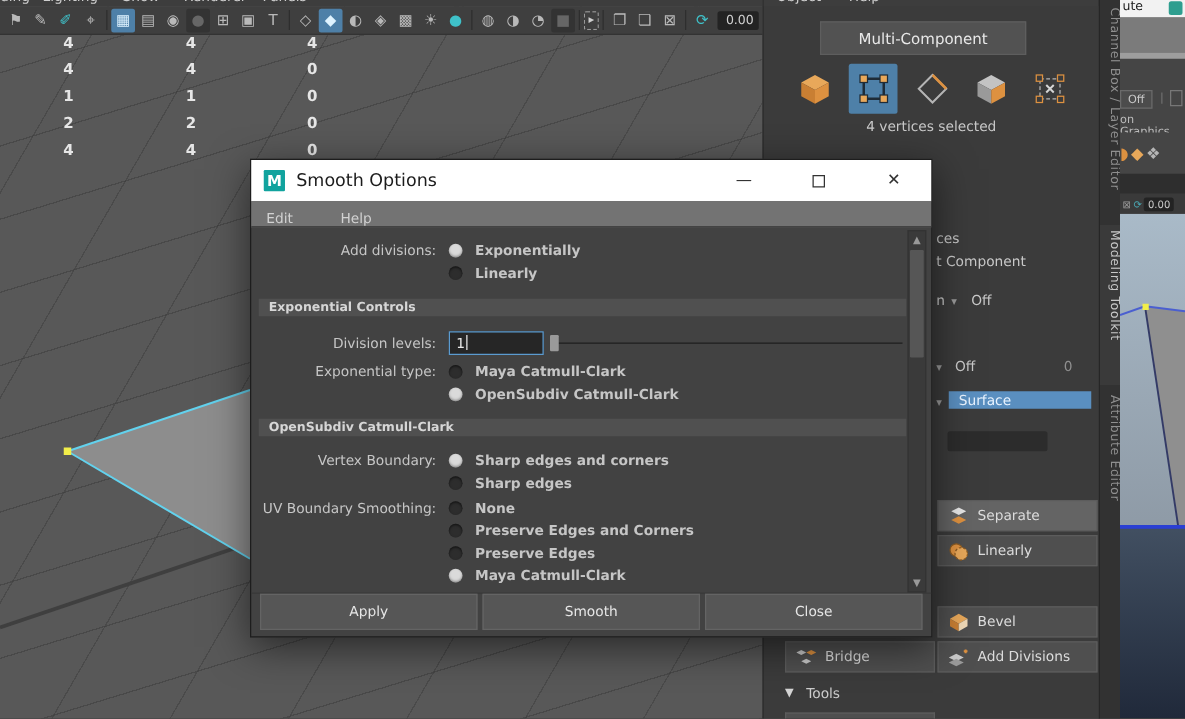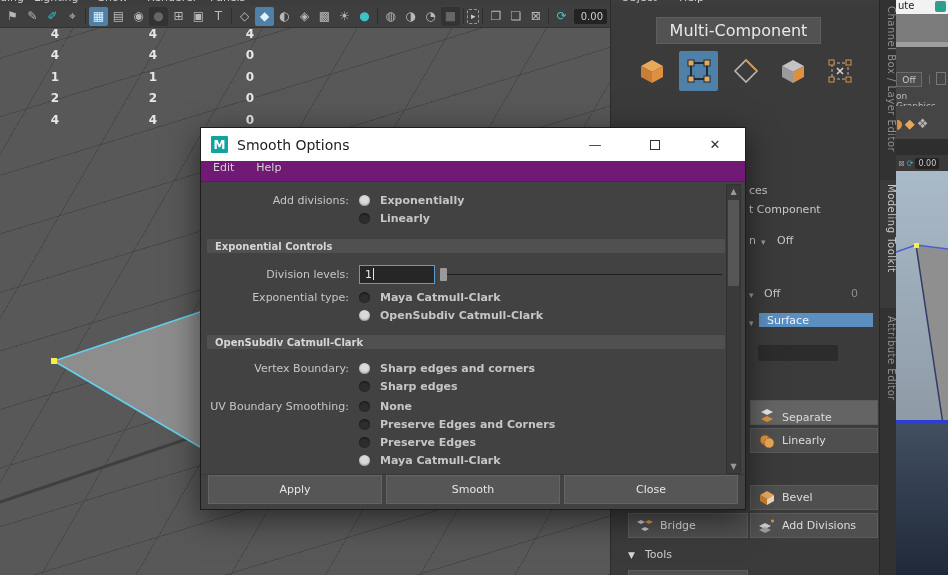--- a/index.html
+++ b/index.html
@@ -34,33 +34,33 @@
 
   
   .hud{position:absolute;left:0;top:27px;width:300px;height:100px;color:#e6e6e6;font-size:12px;font-weight:bold;}
   .hud span{position:absolute;width:14px;text-align:right;}
 
   
   .toolkit{position:absolute;left:610px;top:0;width:269px;height:575px;background:#3b3b3b;border-left:1px solid #2c2c2c;}
   .tk-menustrip{position:absolute;left:0;top:0;width:100%;height:5px;background:#3d3d3d;overflow:hidden;}
   .tk-menustrip .mi{position:absolute;top:-9px;font-size:11px;color:#cfcfcf;line-height:14px;}
   .tk-btn-multi{position:absolute;left:45px;top:17px;width:165px;height:27px;background:#525252;border:1px solid #5e5e5e;
-    color:#e8e8e8;font-size:16px;display:flex;align-items:center;justify-content:center;}
+    color:#e8e8e8;font-size:12px;display:flex;align-items:center;justify-content:center;}
   .tk-modes{position:absolute;left:21px;top:51px;width:228px;height:42px;display:flex;gap:8px;}
   .tk-mode{width:40px;height:40px;display:flex;align-items:center;justify-content:center;border-radius:2px;}
   .tk-mode.active{background:#4e80a8;}
   .tk-status{position:absolute;left:0;top:95px;width:100%;text-align:center;color:#c9c9c9;font-size:11px;}
   .frag{position:absolute;color:#c9c9c9;font-size:11px;}
   .arrow{color:#9a9a9a;font-size:9px;}
   .surface-btn{position:absolute;left:148px;top:313px;width:114px;height:14px;background:#5a8fc0;color:#11324e;
     font-size:11px;display:flex;align-items:center;padding-left:8px;color:#eaf4ff;}
   .dark-field{position:absolute;left:147px;top:345px;width:80px;height:16px;background:#2c2c2c;border-radius:2px;}
   .tk-btn{position:absolute;height:25px;background:#4f4f4f;border:1px solid #5c5c5c;color:#dcdcdc;font-size:11px;
     display:flex;align-items:center;gap:7px;padding-left:8px;}
-  .tk-btn.hl{background:#646464;align-items:flex-end;}
+  .tk-btn.hl{background:#646464;}
   .tk-tools{position:absolute;left:17px;top:548px;color:#cccccc;font-size:11px;display:flex;align-items:center;gap:10px;}
   .tk-partial{position:absolute;left:17px;top:570px;width:120px;height:5px;background:#4f4f4f;border:1px solid #5c5c5c;border-bottom:none;}
 
   
   .tabstrip{position:absolute;left:879px;top:0;width:17px;height:575px;background:#323232;border-left:1px solid #262626;}
   .vtab{position:absolute;left:0;width:17px;writing-mode:vertical-rl;font-size:10px;color:#8f8f8f;
     letter-spacing:.5px;padding-top:4px;cursor:default;}
   .vtab.active{color:#c8c8c8;background:#3a3a3a;}
 
   
@@ -81,22 +81,22 @@
   
   .dialog{position:absolute;left:200px;top:127px;width:546px;height:383px;background:#424242;
     border:1px solid #1d1d1d;box-shadow:0 8px 30px rgba(0,0,0,.55);}
   .dlg-title{position:absolute;left:0;top:0;width:100%;height:33px;background:#ffffff;display:flex;align-items:center;}
   .dlg-logo{width:17px;height:17px;background:#11a39e;color:#fff;font-size:12px;font-weight:bold;
     display:flex;align-items:center;justify-content:center;margin:0 9px 0 10px;border-radius:1px;}
   .dlg-titletext{font-size:14px;color:#1c1c1c;}
   .dlg-wbtns{position:absolute;right:0;top:0;height:33px;display:flex;}
   .wbtn{width:60px;height:33px;display:flex;align-items:center;justify-content:center;color:#333;font-size:13px;}
   .wbtn .sq{width:10px;height:10px;border:1px solid #333;}
-  .dlg-menubar{position:absolute;left:0;top:33px;width:100%;height:21px;background:#701a75;border-bottom:1px solid #353535;
-    display:flex;align-items:flex-start;gap:22px;padding-left:12px;color:#d2d2d2;font-size:11px;}
+  .dlg-menubar{position:absolute;left:0;top:33px;width:100%;height:21px;background:#737373;border-bottom:1px solid #353535;
+    display:flex;align-items:flex-end;gap:38px;padding-left:12px;color:#d2d2d2;font-size:11px;}
   .dlg-content{position:absolute;left:0;top:54px;width:100%;height:293px;overflow:hidden;border-bottom:1px solid #383838;}
   .sec-hdr{position:relative;margin:2px 20px 0 6px;height:14px;background:#505050;color:#d6d6d6;
     font-size:10px;font-weight:bold;display:flex;align-items:center;padding-left:8px;}
   .row{position:relative;margin-left:6px;height:18px;display:flex;align-items:center;}
   .row .lbl{width:142px;text-align:right;color:#c6c6c6;font-size:11px;flex:0 0 auto;margin-right:10px;}
   .radio{width:11px;height:11px;border-radius:50%;background:#2d2d2d;box-shadow:inset 0 1px 2px rgba(0,0,0,.6);
     flex:0 0 auto;margin-right:10px;}
   .radio.on{background:#dadada;box-shadow:inset 0 -1px 2px rgba(0,0,0,.35);}
   .optlbl{color:#c6c6c6;font-size:11px;font-weight:bold;}
   .numfield{width:76px;height:19px;background:#262626;border:1px solid #5b9bd0;color:#e8e8e8;font-size:11px;
@@ -237,20 +237,21 @@
           <rect x="6" y="6" width="16" height="16" fill="none" stroke="#b5b5b5" stroke-dasharray="3,2"></rect>
           <rect x="3" y="3" width="5" height="5" fill="#3b3b3b" stroke="#dd9140"></rect>
           <rect x="20" y="3" width="5" height="5" fill="#3b3b3b" stroke="#dd9140"></rect>
           <rect x="3" y="20" width="5" height="5" fill="#3b3b3b" stroke="#dd9140"></rect>
           <rect x="20" y="20" width="5" height="5" fill="#3b3b3b" stroke="#dd9140"></rect>
           <path d="M11 11 L17 17 M17 11 L11 17" stroke="#d5d5d5" stroke-width="1.6"></path>
         </svg>
       </div>
     </div>
 
+    <div class="tk-status">4 vertices selected</div>
 
     <span class="frag" style="left:138px;top:184px">ces</span>
     <span class="frag" style="left:138px;top:203px">t Component</span>
     <span class="frag" style="left:138px;top:234px">n</span>
     <span class="frag arrow" style="left:150px;top:237px">▾</span>
     <span class="frag" style="left:166px;top:234px">Off</span>
     <span class="frag arrow" style="left:138px;top:290px">▾</span>
     <span class="frag" style="left:153px;top:287px">Off</span>
     <span class="frag" style="left:240px;top:287px;color:#8f8f8f">0</span>
     <span class="frag arrow" style="left:138px;top:318px">▾</span>

